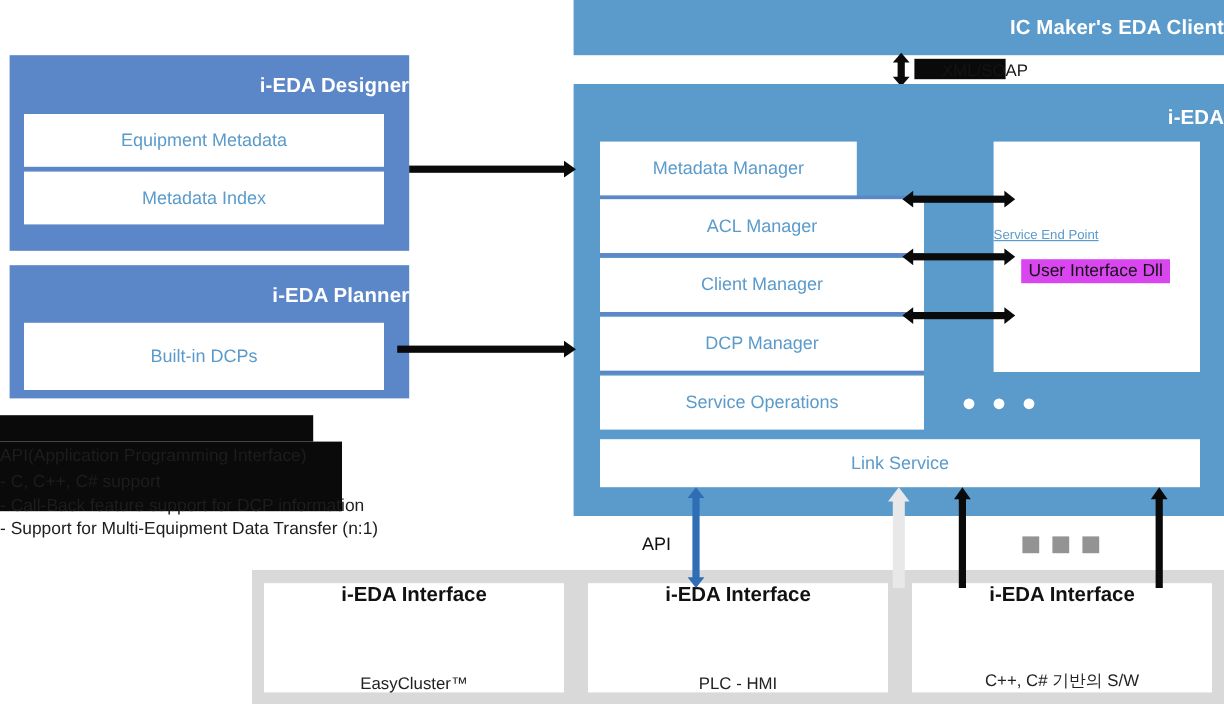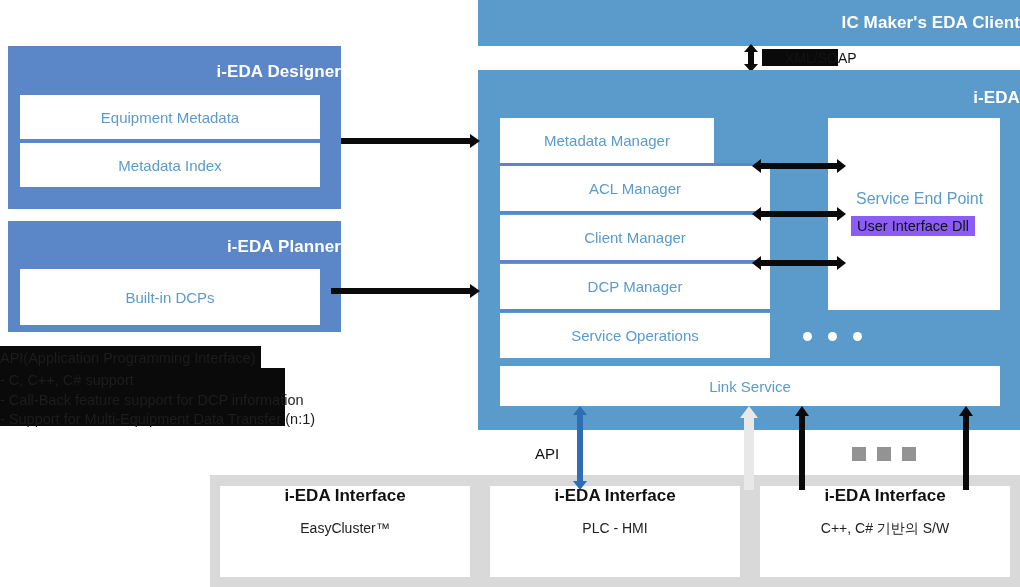--- a/index.html
+++ b/index.html
@@ -24,21 +24,21 @@
     position: absolute; background:#ffffff;
     display:flex; align-items:center; justify-content:center;
     color:#5b9bcb; font-size:15px; white-space:nowrap;
   }
 
   
   .gray-band  { position:absolute; background:#d9d9d9; }
   .iface-card {
     position:absolute; background:#ffffff;
     display:flex; flex-direction:column;
-    align-items:center; justify-content:flex-start; gap:14px;
+    align-items:center; justify-content:space-between; gap:14px;
   }
   .iface-title{ font-size:17px; font-weight:bold; color:#111; }
   .iface-sub  { font-size:14px; color:#222; }
 
   
   .arrow-h { position:absolute; }
   .arrow-v { position:absolute; }
   .shaft-h { position:absolute; top:50%; transform:translateY(-50%); height:6px; }
   .shaft-v { position:absolute; left:50%; transform:translateX(-50%); width:6px; }
   .head {
@@ -56,24 +56,24 @@
   .hl-black {
     position:absolute; background:#0a0a0a;
   }
   .label-on-black {
     position:absolute; color:#141414; font-size:14px; white-space:nowrap;
   }
   .label-plain { position:absolute; font-size:15px; color:#111; white-space:nowrap; }
 
   .api-note {
     position:absolute; color:#1d1d1d; font-size:14.5px;
-    line-height:21px; white-space:nowrap;
+    line-height:21px; white-space:nowrap;margin-top:22px;
   }
   .dll-chip {
-    position:absolute; background:#8b5cf6; color:#111;
+    position:absolute; background:#d946ef; color:#111;
     font-size:14.5px; padding:2px 6px; white-space:nowrap;
   }
   .sep-line { position:absolute; background:#5b87c8; height:3px; }
 </style>
 </head>
 <body>
 
 <div id="stage">
 
   <div class="panel-ieda" style="left:478px; top:0px; width:542px; height:46px;"></div>
@@ -100,21 +100,21 @@
   <div class="sep-line" style="left:500px; top:260px; width:270px;"></div>
 
   <div class="whitebox" style="left:500px; top:264px; width:270px; height:45px;">DCP Manager</div>
   <div class="sep-line" style="left:500px; top:309px; width:270px;"></div>
 
   <div class="whitebox" style="left:500px; top:313px; width:270px; height:45px;">Service Operations</div>
 
   <div class="whitebox" style="left:500px; top:366px; width:500px; height:40px;">Link Service</div>
 
   <div class="whitebox" style="left:828px; top:118px; width:172px; height:192px;"></div>
-  <div class="label-plain" style="left:856px; top:190px; color:#5b9bcb; font-size:16px;">Service End Point</div>
+  <div class="label-plain" style="left:828px; top:190px; color:#5b9bcb; font-size:11px;text-decoration:underline;">Service End Point</div>
   <div class="dll-chip" style="left:851px; top:216px;">User Interface Dll</div>
 
   <div class="dot" style="left:803px; top:332px;"></div>
   <div class="dot" style="left:828px; top:332px;"></div>
   <div class="dot" style="left:853px; top:332px;"></div>
 
   <div class="arrow-h" style="left:752px; top:159px; width:94px; height:14px;">
     <div class="shaft-h" style="left:7px; right:7px; background:#0a0a0a;"></div>
     <div class="head head-l" style="left:0; top:0; border-right:9px solid #0a0a0a;"></div>
     <div class="head head-r" style="right:0; top:0; border-left:9px solid #0a0a0a;"></div>

